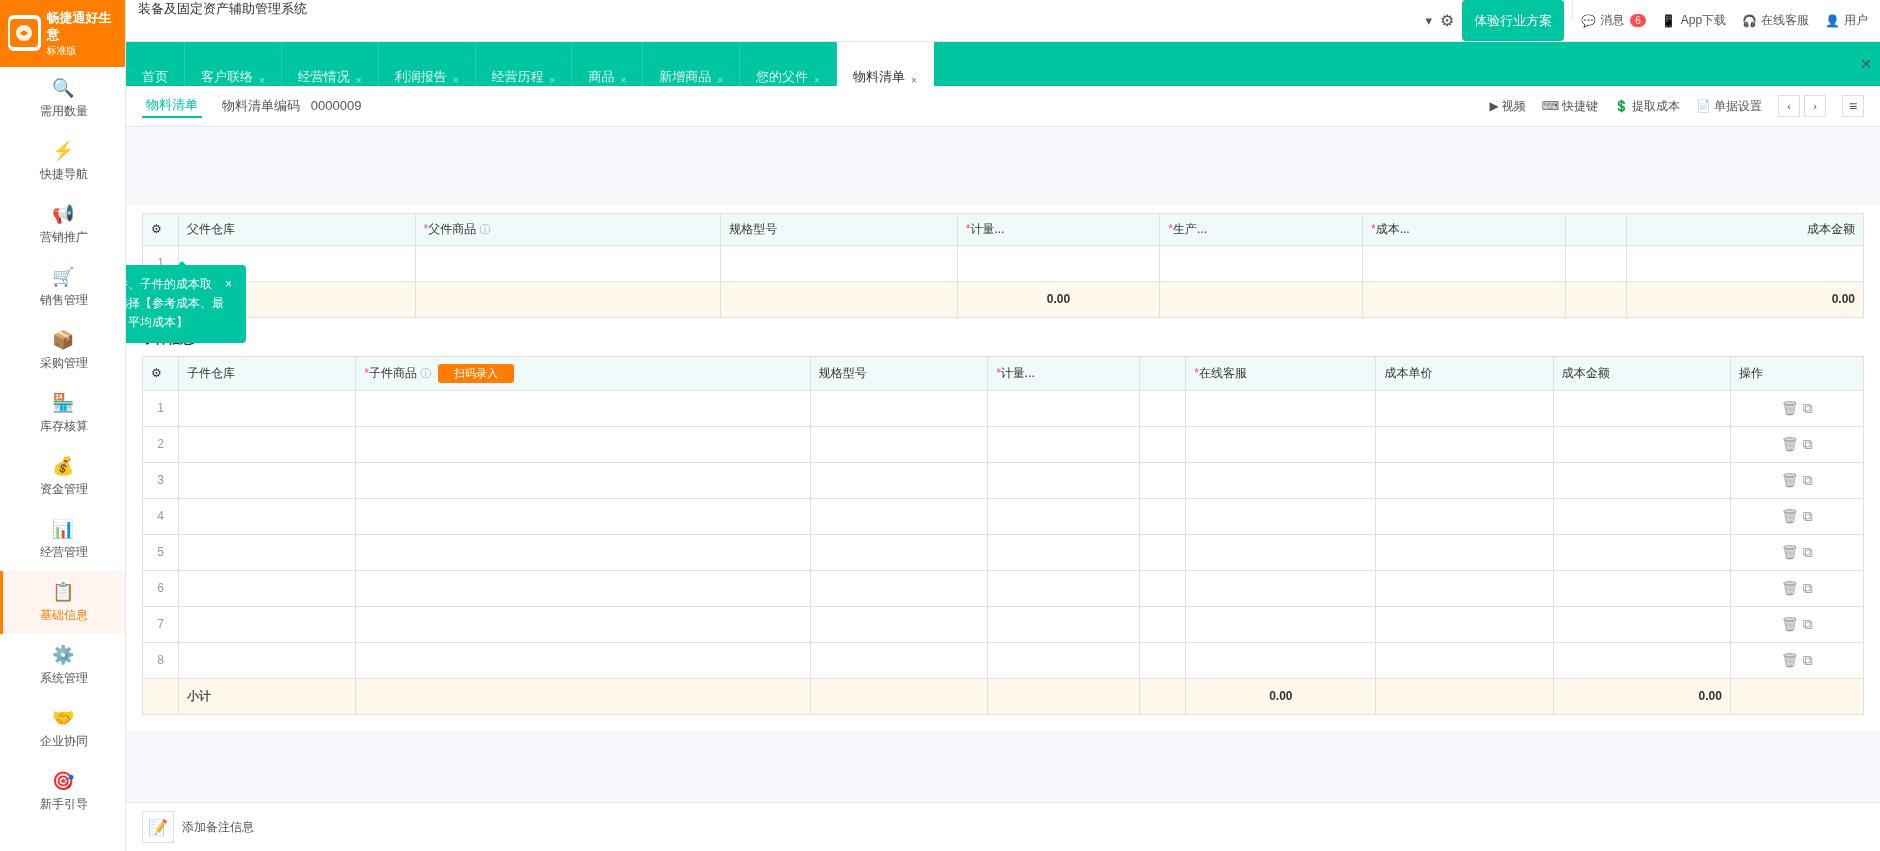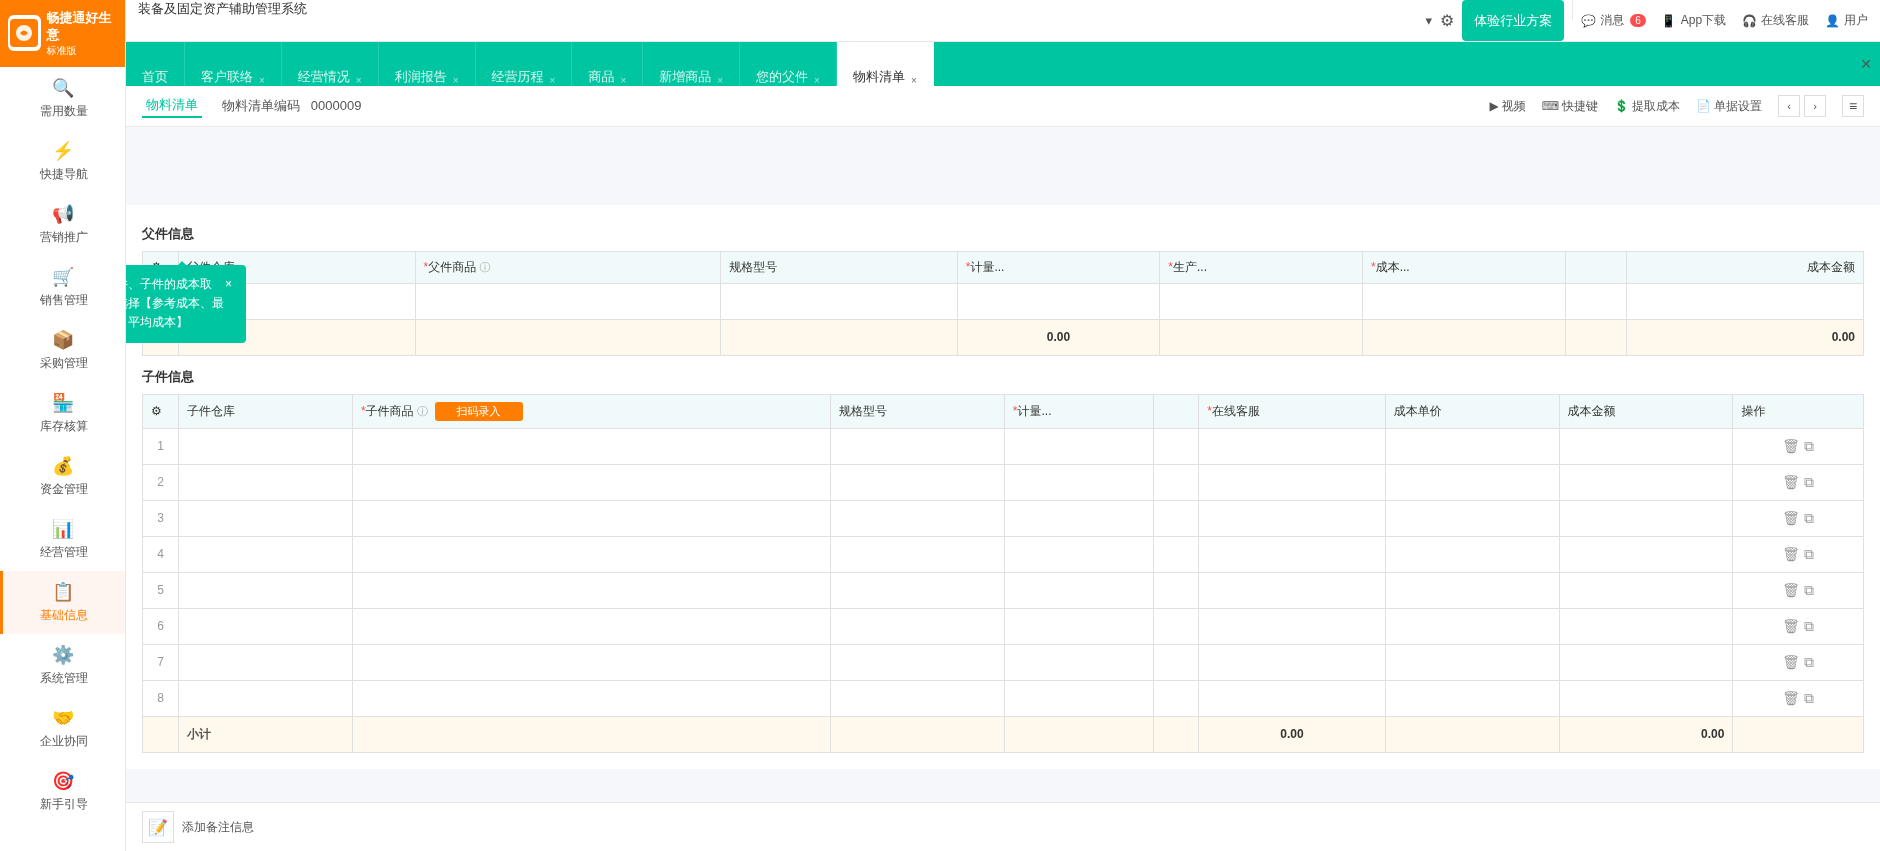--- a/index.html
+++ b/index.html
@@ -55,21 +55,21 @@
     .section-title { font-size: 13px; font-weight: bold; color: #333; padding: 12px 0 8px; }
 
     
     .data-table { width: 100%; border-collapse: collapse; font-size: 12px; }
     .data-table th { background: #f0fafa; border: 1px solid #e0e0e0; padding: 7px 8px; text-align: left; color: #333; font-weight: normal; white-space: nowrap; }
     .data-table th .required { color: #ff4d4f; }
     .data-table td { border: 1px solid #e0e0e0; padding: 6px 8px; color: #333; height: 36px; }
     .data-table .row-num { color: #999; text-align: center; width: 36px; }
     .data-table .subtotal { background: #fff8ec; font-weight: bold; }
     .data-table .subtotal-label { color: #555; }
-    .scan-btn { background: #ff7d00; color: #fff; border: none; border-radius: 3px; padding: 2px 22px; font-size: 11px; cursor: pointer; }
+    .scan-btn { background: #ff7d00; color: #fff; border: none; border-radius: 3px; padding: 2px 16px; font-size: 11px; cursor: pointer; }
     .settings-col { width: 36px; text-align: center; }
     .action-icons { display: flex; gap: 4px; justify-content: center; }
     .action-icon { color: #999; cursor: pointer; font-size: 14px; }
 
     
     .tooltip-box { position: absolute; background: #00c5a1; color: #fff; font-size: 12px; border-radius: 4px; padding: 10px 14px; width: 180px; right: 60px; top: 138px; z-index: 100; line-height: 1.6; }
     .tooltip-box::before { content: ''; position: absolute; top: -8px; right: 60px; border: 4px solid transparent; border-bottom-color: #00c5a1; }
     .tooltip-close { float: right; cursor: pointer; margin-left: 4px; }
 
     
@@ -257,21 +257,20 @@
     <div class="tooltip-box" style="position:relative; margin: 0; display:block;">
       <span class="tooltip-close">×</span>
       <span>您的父件、子件的成本取值可以选择【参考成本、最新进价、平均成本】</span>
     </div>
     <div style="position:relative; background:#fff; padding: 0 16px 8px;">
       
     </div>
 
     <div class="form-area">
 
-      <div class="section-title">父件信息</div>
       <table class="data-table">
         <thead>
           <tr>
             <th class="settings-col">⚙</th>
             <th><span>父件仓库</span></th>
             <th><span class="required">*</span><span>父件商品</span> <span style="color:#aaa;font-size:11px;">ⓘ</span></th>
             <th><span>规格型号</span></th>
             <th><span class="required">*</span><span>计量...</span></th>
             <th><span class="required">*</span><span>生产...</span></th>
             <th><span class="required">*</span><span>成本...</span></th>

